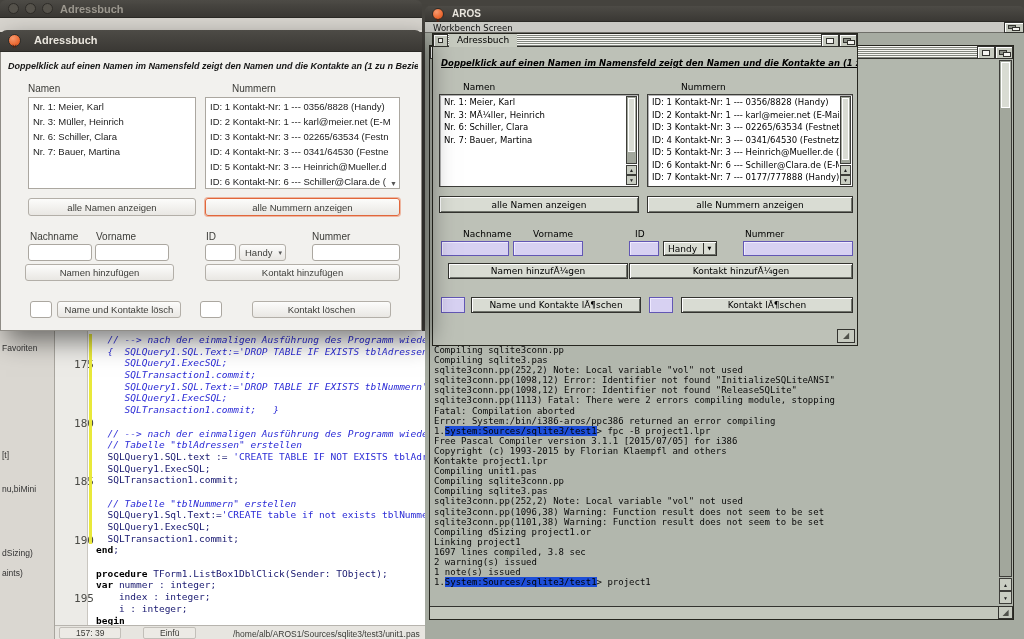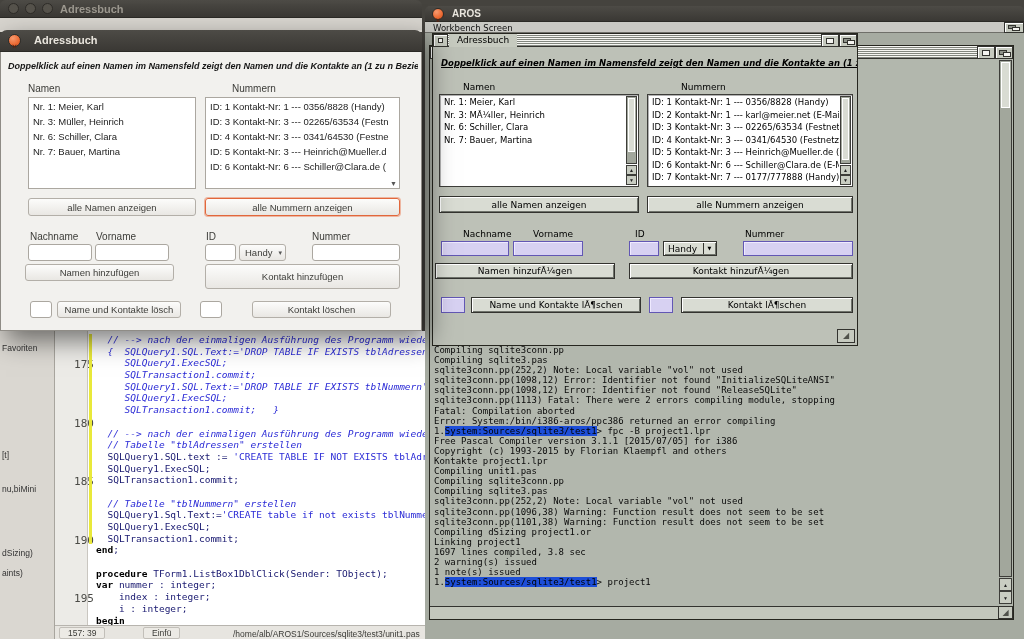--- a/index.html
+++ b/index.html
@@ -51,21 +51,21 @@
   .cline{position:relative;height:11.7px;white-space:pre;font:9.5px "DejaVu Sans Mono",monospace}
   .lnum{position:absolute;left:16px;top:1px;width:26px;text-align:center;color:#4a4a46;font-size:11px}
   .mbar{position:absolute;left:34px;top:0;width:3px;height:11.7px}
   .mbar.on{background:#e9e93a}
   .ctxt{position:absolute;left:41px;top:0}
   .c{color:#2b2bd6;font-style:italic}
   .s{color:#2b2bd6}
   .p{color:#17176f}
   .k{color:#000;font-weight:bold}
   .sbtext{font-size:8.5px;color:#3a3a36;white-space:nowrap}
-  .sbcell{border:1px solid #c2bfb9;border-radius:2px;background:#eceae5;padding:0 8px;height:12px;line-height:11px}
+  .sbcell{border:1px solid #c2bfb9;border-radius:2px;background:#eceae5;padding:0 16px;height:12px;line-height:11px}
   .frag{position:absolute;left:2px;font:8.5px "Liberation Sans",sans-serif;color:#333;white-space:nowrap}
   .frag:nth-child(1){top:12px}
   .frag:nth-child(2){top:119px}
   .frag:nth-child(3){top:153px}
   .frag:nth-child(4){top:217px}
   .frag:nth-child(5){top:237px}
 </style>
 </head>
 <body>
 
@@ -244,21 +244,21 @@
 
   <div class="abs zstr" style="left:8px;top:207px;width:68px;height:15px"></div>
   <div class="abs zstr" style="left:80px;top:207px;width:70px;height:15px"></div>
   <div class="abs zstr" style="left:196px;top:207px;width:30px;height:15px"></div>
   <div class="abs zbtn" style="left:230px;top:207px;width:54px;height:15px;justify-content:flex-start;padding-left:4px">
     <span>Handy</span>
     <span class="abs" style="right:1px;top:1px;width:12px;height:11px;border-left:1px solid #33332f;font-size:5px;line-height:11px;text-align:center">▼</span>
   </div>
   <div class="abs zstr" style="left:310px;top:207px;width:110px;height:15px"></div>
 
-  <div class="abs zbtn" style="left:2px;top:229px;width:180px;height:16px">Namen hinzufÃ¼gen</div>
+  <div class="abs zbtn" style="left:15px;top:229px;width:180px;height:16px">Namen hinzufÃ¼gen</div>
   <div class="abs zbtn" style="left:196px;top:229px;width:224px;height:16px">Kontakt hinzufÃ¼gen</div>
 
   <div class="abs zstr" style="left:8px;top:263px;width:24px;height:16px"></div>
   <div class="abs zbtn" style="left:38px;top:263px;width:170px;height:16px">Name und Kontakte lÃ¶schen</div>
   <div class="abs zstr" style="left:216px;top:263px;width:24px;height:16px"></div>
   <div class="abs zbtn" style="left:248px;top:263px;width:172px;height:16px">Kontakt lÃ¶schen</div>
 
   <div class="abs resz" style="right:2px;bottom:2px;width:18px;height:14px">◢</div>
 </div>
 
@@ -278,20 +278,21 @@
     <div class="items abs" style="left:0;top:1px;right:0;bottom:0;overflow:hidden">
         <div class="gitem">Nr. 1: Meier, Karl</div>
         <div class="gitem">Nr. 3: Müller, Heinrich</div>
         <div class="gitem">Nr. 6: Schiller, Clara</div>
         <div class="gitem">Nr. 7: Bauer, Martina</div>
       </div>
   </div>
   <div class="abs glist" style="left:205px;top:67px;width:195px;height:92px">
     <div class="items abs" style="left:0;top:1px;right:7px;bottom:0;overflow:hidden">
         <div class="gitem">ID: 1 Kontakt-Nr: 1 --- 0356/8828 (Handy)</div>
+        <div class="gitem">ID: 2 Kontakt-Nr: 1 --- karl@meier.net (E-M</div>
         <div class="gitem">ID: 3 Kontakt-Nr: 3 --- 02265/63534 (Festn</div>
         <div class="gitem">ID: 4 Kontakt-Nr: 3 --- 0341/64530 (Festne</div>
         <div class="gitem">ID: 5 Kontakt-Nr: 3 --- Heinrich@Mueller.d</div>
         <div class="gitem">ID: 6 Kontakt-Nr: 6 --- Schiller@Clara.de (</div>
       </div>
     <div class="abs" style="right:2px;bottom:1px;font-size:7px;color:#555">▼</div>
   </div>
 
   <div class="abs gbtn" style="left:28px;top:168px;width:168px;height:18px">alle Namen anzeigen</div>
   <div class="abs gbtn focus" style="left:205px;top:168px;width:195px;height:18px">alle Nummern anzeigen</div>
@@ -304,19 +305,19 @@
   <div class="abs ginput" style="left:28px;top:214px;width:64px;height:17px"></div>
   <div class="abs ginput" style="left:95px;top:214px;width:74px;height:17px"></div>
   <div class="abs ginput" style="left:205px;top:214px;width:31px;height:17px"></div>
   <div class="abs gbtn" style="left:239px;top:214px;width:47px;height:17px;justify-content:flex-start;padding-left:5px">
     <span>Handy</span>
     <span class="abs" style="right:3px;top:4px;font-size:7px;color:#555">▾</span>
   </div>
   <div class="abs ginput" style="left:312px;top:214px;width:88px;height:17px"></div>
 
   <div class="abs gbtn" style="left:25px;top:234px;width:149px;height:17px">Namen hinzufügen</div>
-  <div class="abs gbtn" style="left:205px;top:234px;width:195px;height:25px">Kontakt hinzufügen</div>
+  <div class="abs gbtn" style="left:205px;top:234px;width:195px;height:17px">Kontakt hinzufügen</div>
 
   <div class="abs ginput" style="left:30px;top:271px;width:22px;height:17px"></div>
   <div class="abs gbtn" style="left:57px;top:271px;width:124px;height:17px">Name und Kontakte lösch</div>
   <div class="abs ginput" style="left:200px;top:271px;width:22px;height:17px"></div>
   <div class="abs gbtn" style="left:252px;top:271px;width:139px;height:17px">Kontakt löschen</div>
 </div>
 
 </body></html>

